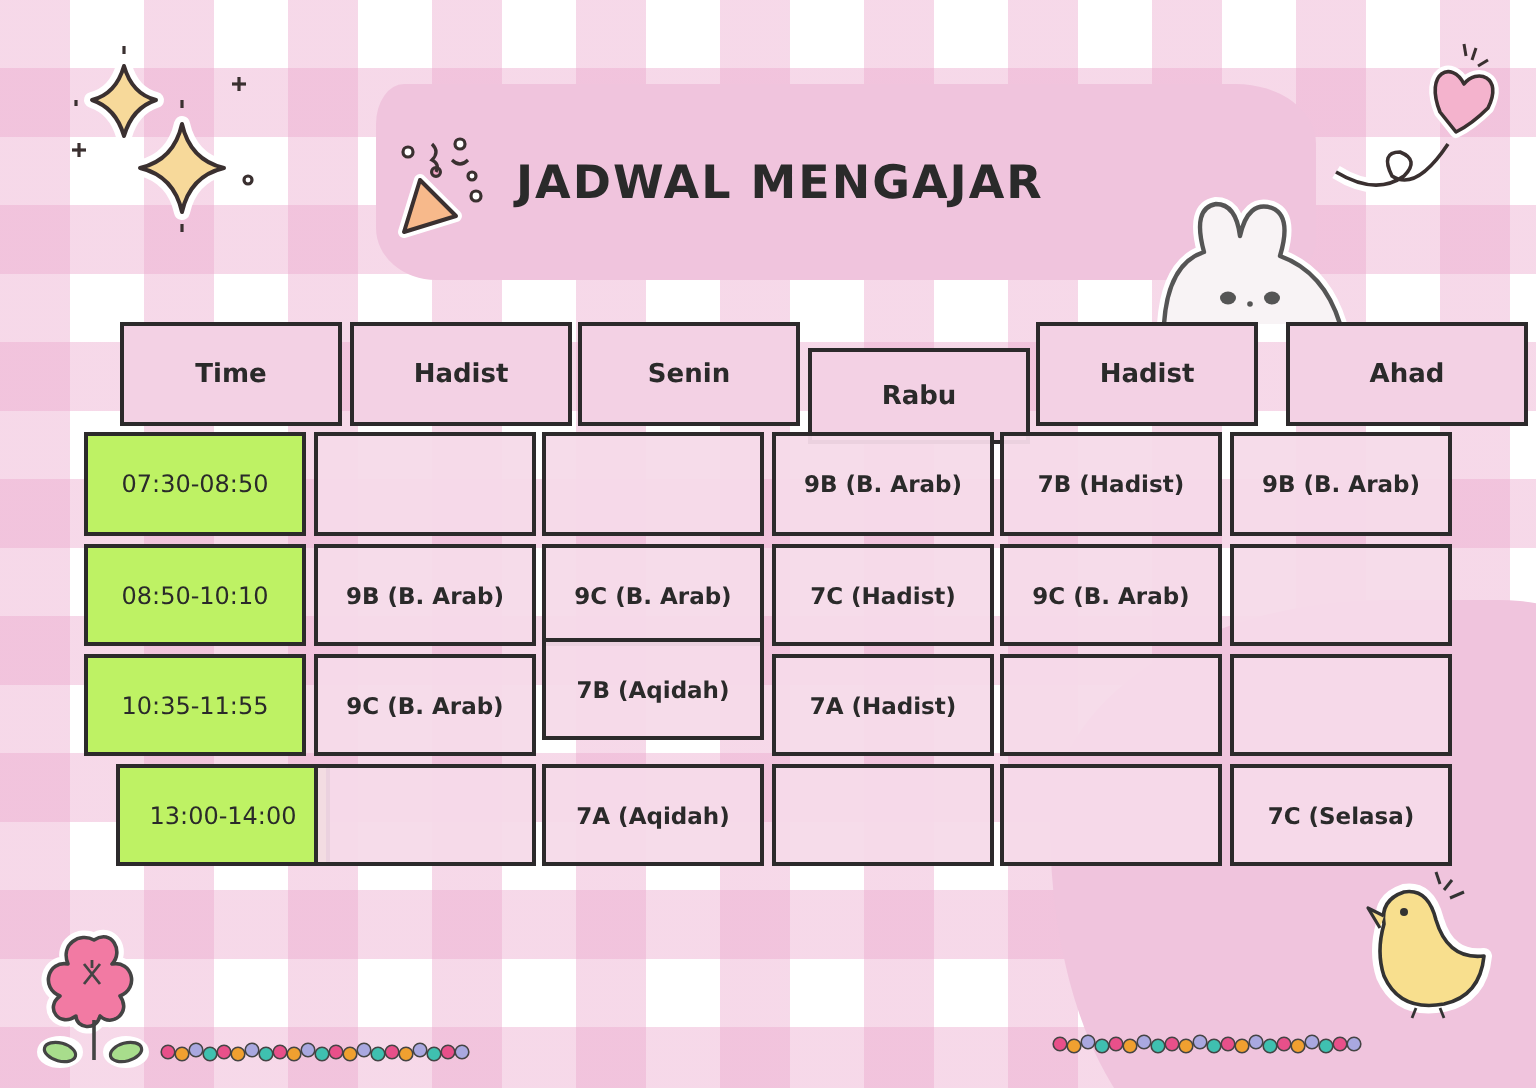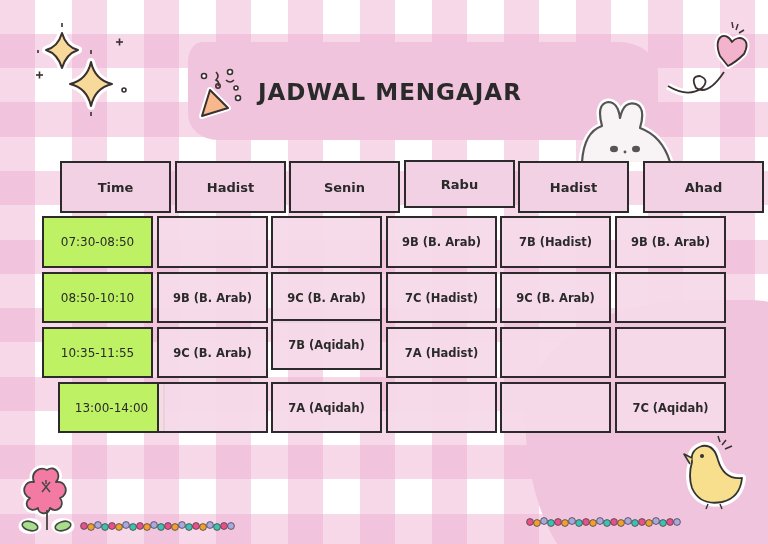--- a/index.html
+++ b/index.html
@@ -96,21 +96,21 @@
   <path d="M4 66 Q6 36 24 30 Q18 8 30 6 Q40 6 42 22 Q46 4 58 8 Q68 12 62 32 Q84 40 92 66" fill="#f8f3f5" stroke="#555" stroke-width="2.2" stroke-linejoin="round"></path>
   <ellipse cx="36" cy="53" rx="4" ry="3.2" fill="#555"></ellipse>
   <ellipse cx="58" cy="53" rx="4" ry="3.2" fill="#555"></ellipse>
   <circle cx="47" cy="56" r="1.4" fill="#555"></circle>
 </svg>
 
 <div>
   <div class="cell head" style="left:42px;top:161px;width:111px;height:52px">Time</div>
   <div class="cell head" style="left:157px;top:161px;width:111px;height:52px">Hadist</div>
   <div class="cell head" style="left:271px;top:161px;width:111px;height:52px">Senin</div>
-  <div class="cell head" style="left:386px;top:160px;width:111px;height:48px">Rabu</div>
+  <div class="cell head" style="left:386px;top:174px;width:111px;height:48px">Rabu</div>
   <div class="cell head" style="left:500px;top:161px;width:111px;height:52px">Hadist</div>
   <div class="cell head" style="left:625px;top:161px;width:121px;height:52px">Ahad</div>
 
   <div class="cell time" style="left:42px;top:216px;width:111px;height:52px">07:30-08:50</div>
   <div class="cell" style="left:157px;top:216px;width:111px;height:52px"></div>
   <div class="cell" style="left:271px;top:216px;width:111px;height:52px"></div>
   <div class="cell" style="left:386px;top:216px;width:111px;height:52px">9B (B. Arab)</div>
   <div class="cell" style="left:500px;top:216px;width:111px;height:52px">7B (Hadist)</div>
   <div class="cell" style="left:615px;top:216px;width:111px;height:52px">9B (B. Arab)</div>
 
@@ -126,21 +126,21 @@
   <div class="cell" style="left:271px;top:319px;width:111px;height:51px">7B (Aqidah)</div>
   <div class="cell" style="left:386px;top:327px;width:111px;height:51px">7A (Hadist)</div>
   <div class="cell" style="left:500px;top:327px;width:111px;height:51px"></div>
   <div class="cell" style="left:615px;top:327px;width:111px;height:51px"></div>
 
   <div class="cell time" style="left:58px;top:382px;width:107px;height:51px">13:00-14:00</div>
   <div class="cell" style="left:157px;top:382px;width:111px;height:51px"></div>
   <div class="cell" style="left:271px;top:382px;width:111px;height:51px">7A (Aqidah)</div>
   <div class="cell" style="left:386px;top:382px;width:111px;height:51px"></div>
   <div class="cell" style="left:500px;top:382px;width:111px;height:51px"></div>
-  <div class="cell" style="left:615px;top:382px;width:111px;height:51px">7C (Aqidah)</div>
+  <div class="cell" style="left:615px;top:382px;width:111px;height:51px">7C (Selasa)</div>
 </div>
 
 <svg class="deco" style="left:16px;top:462px" width="62" height="72" viewBox="0 0 62 72">
   <g stroke="#fff" stroke-width="7" stroke-linejoin="round" fill="#fff">
     <path d="M31 8 C40 2 46 14 40 20 C50 18 54 32 44 36 C50 44 40 52 34 46 C32 54 22 52 22 46 C14 52 6 42 14 36 C4 32 8 18 18 20 C14 10 24 4 31 8Z"></path>
     <ellipse cx="14" cy="64" rx="8" ry="4.5"></ellipse>
       <ellipse cx="47" cy="64" rx="8" ry="4.5"></ellipse>
   </g>
   <path d="M31 8 C40 2 46 14 40 20 C50 18 54 32 44 36 C50 44 40 52 34 46 C32 54 22 52 22 46 C14 52 6 42 14 36 C4 32 8 18 18 20 C14 10 24 4 31 8Z" fill="#f27aa3" stroke="#444" stroke-width="1.8" stroke-linejoin="round"></path>
   <path d="M26 20 L34 30 M34 20 L26 30 M30 18 l0 4" stroke="#444" stroke-width="1.4" fill="none"></path>

